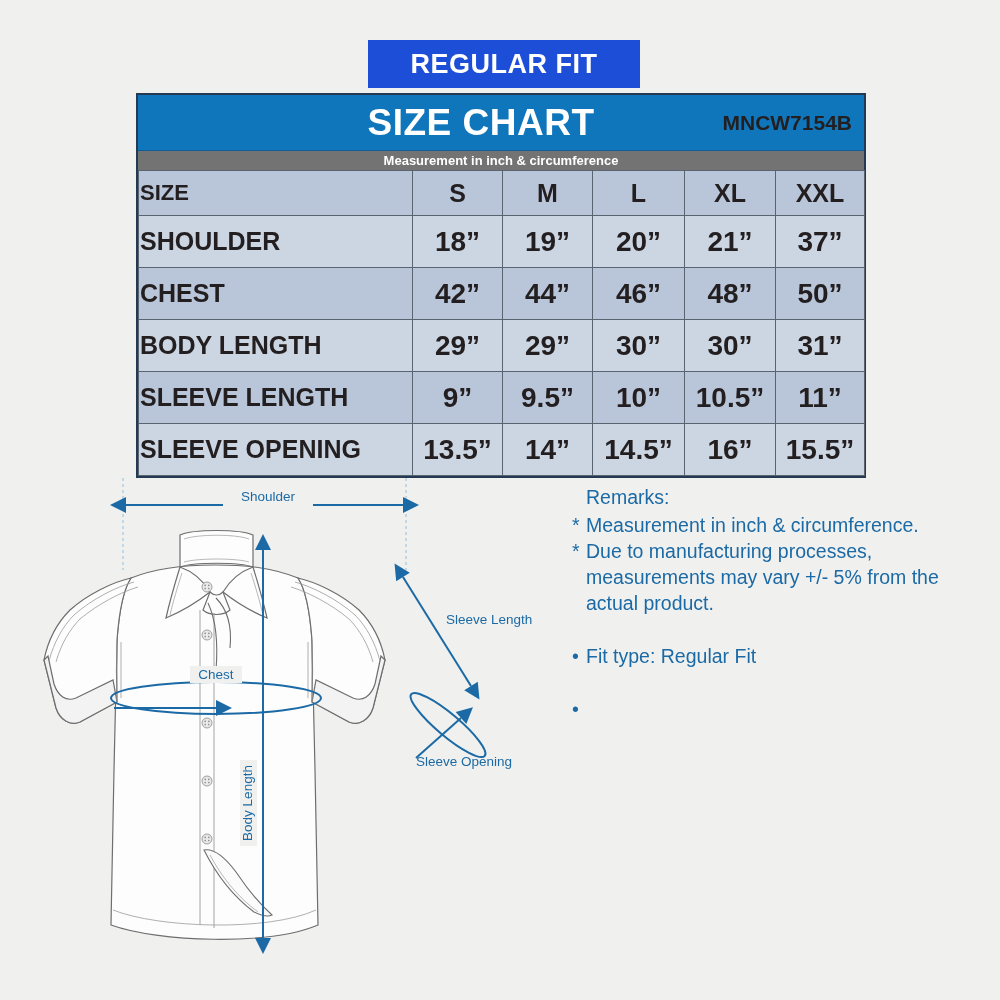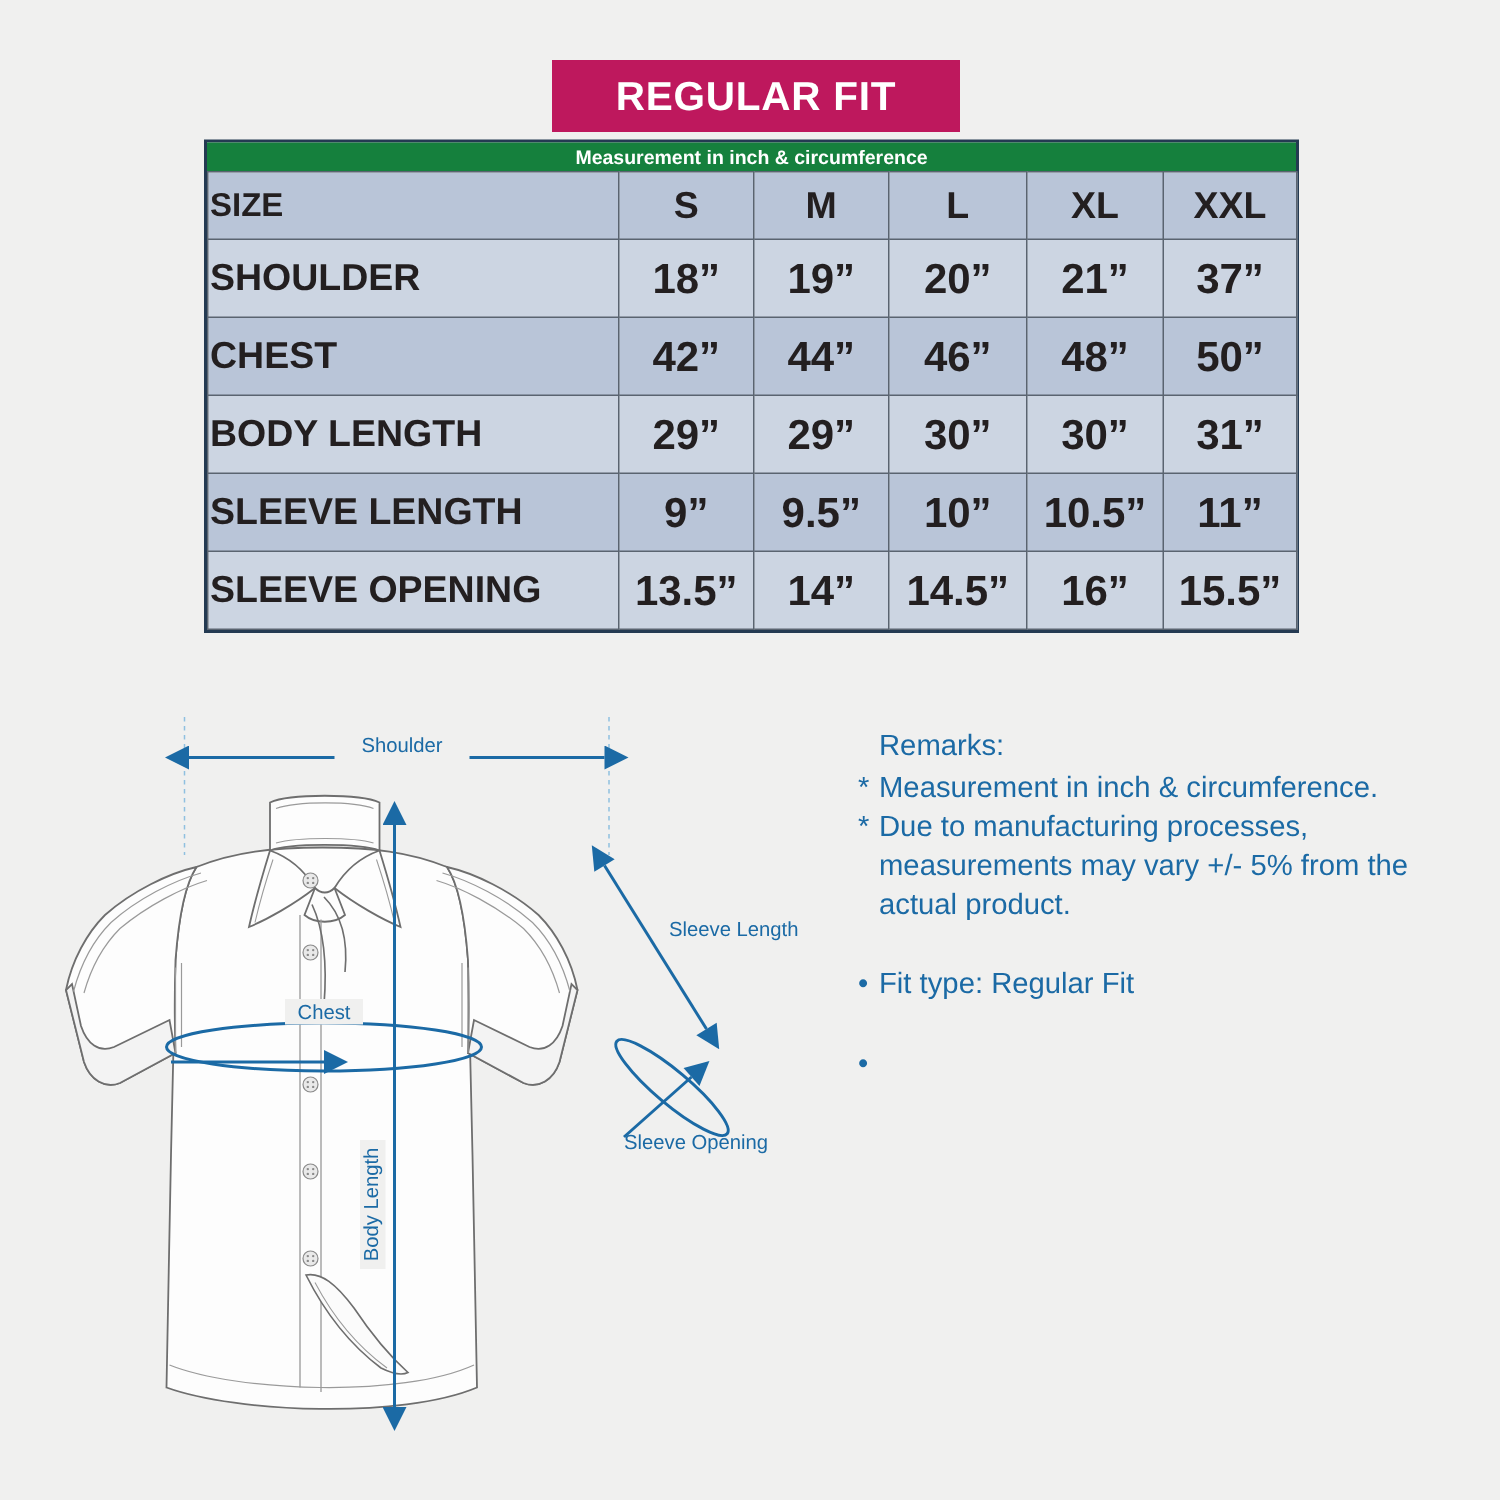--- a/index.html
+++ b/index.html
@@ -16,21 +16,21 @@
     overflow: hidden;
   }
 
   
   #fit-badge {
     position: absolute;
     left: 368px;
     top: 40px;
     width: 272px;
     height: 48px;
-    background: #be185d;
+    background: #1d4ed8;
     display: flex;
     align-items: center;
     justify-content: center;
   }
   #fit-badge .label {
     color: #ffffff;
     font-size: 27px;
     font-weight: bold;
     letter-spacing: 0.5px;
   }
@@ -68,21 +68,21 @@
     position: absolute;
     right: 12px;
     top: 50%;
     transform: translateY(-50%);
     color: #231f20;
     font-size: 21px;
     font-weight: bold;
   }
 
   .band-sub {
-    background: #15803d;
+    background: #737373;
     height: 19px;
     display: flex;
     align-items: center;
     justify-content: center;
     color: #ffffff;
     font-size: 13px;
     font-weight: bold;
   }
 
   table#size-table {
@@ -170,20 +170,24 @@
 <body>
 
 <div id="root">
 
   <div id="fit-badge">
     <span class="label">REGULAR FIT</span>
   </div>
 
   <div id="chart-block">
 
+    <div class="band-main">
+      <div class="title">SIZE CHART</div>
+      <div class="code">MNCW7154B</div>
+    </div>
 
     <div class="band-sub">Measurement in inch &amp; circumference</div>
 
     <table id="size-table">
       <colgroup>
         <col style="width:274px">
         <col style="width:90px">
         <col style="width:90px">
         <col style="width:92px">
         <col style="width:91px">

